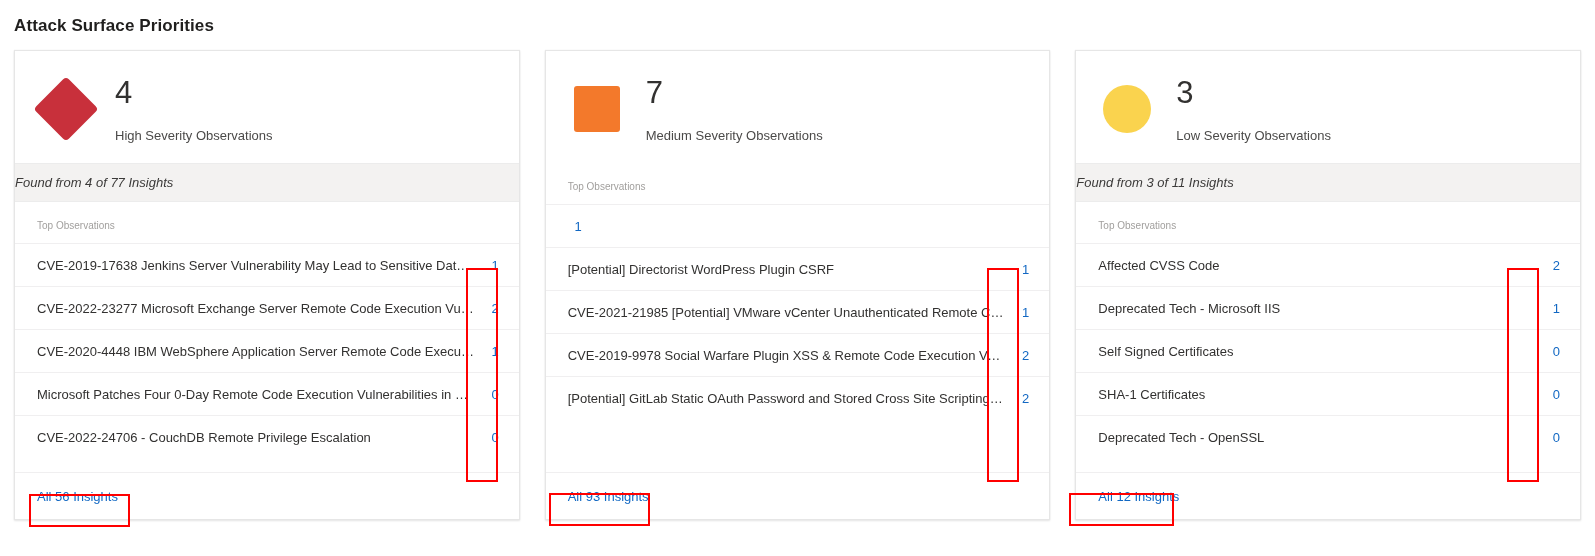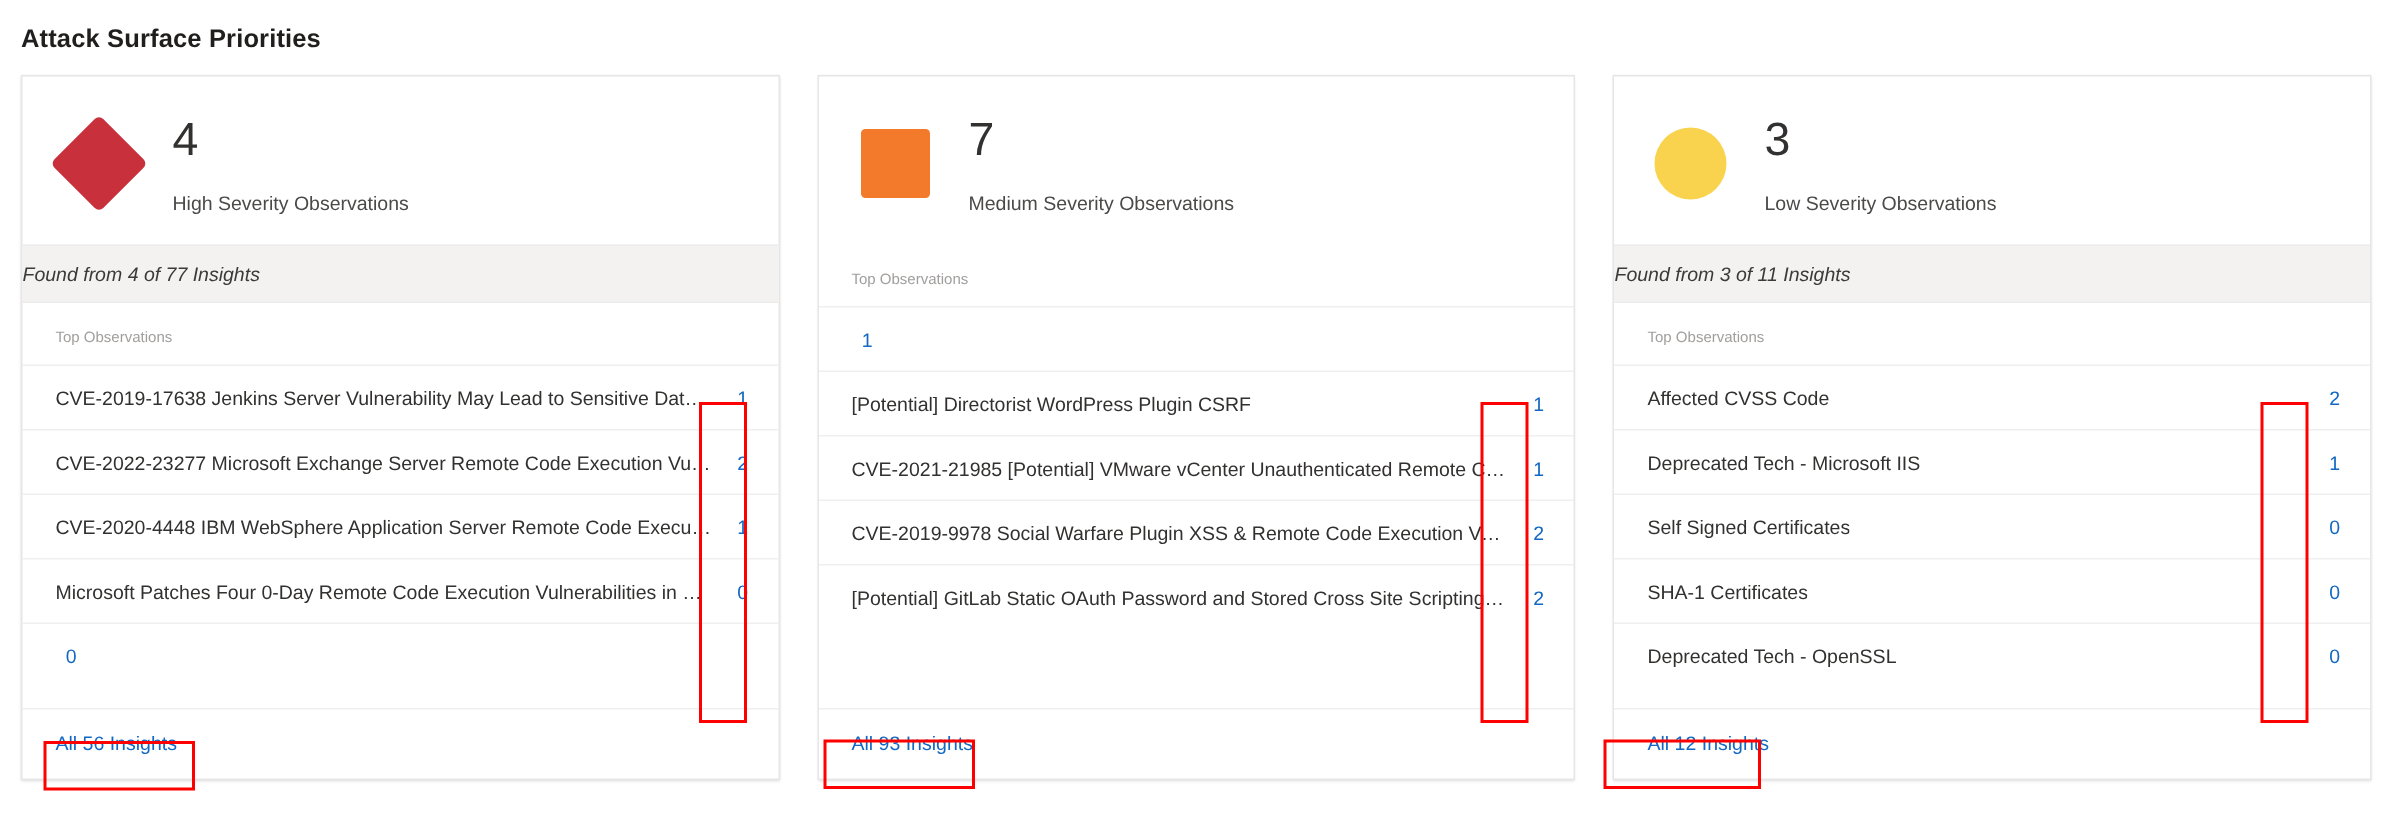--- a/index.html
+++ b/index.html
@@ -185,20 +185,21 @@
         </div>
         <div class="obs-row">
           <span class="obs-name">CVE-2020-4448 IBM WebSphere Application Server Remote Code Executi...</span>
           <span class="obs-count">1</span>
         </div>
         <div class="obs-row">
           <span class="obs-name">Microsoft Patches Four 0-Day Remote Code Execution Vulnerabilities in Ex...</span>
           <span class="obs-count">0</span>
         </div>
         <div class="obs-row">
+          <span class="obs-name">CVE-2022-24706 - CouchDB Remote Privilege Escalation</span>
           <span class="obs-count">0</span>
         </div>
       </div>
       <div class="card-foot">
         <a class="all-link" href="#">All 56 Insights</a>
       </div>
     </div>
 
     <div class="card">
       <div class="card-head">

